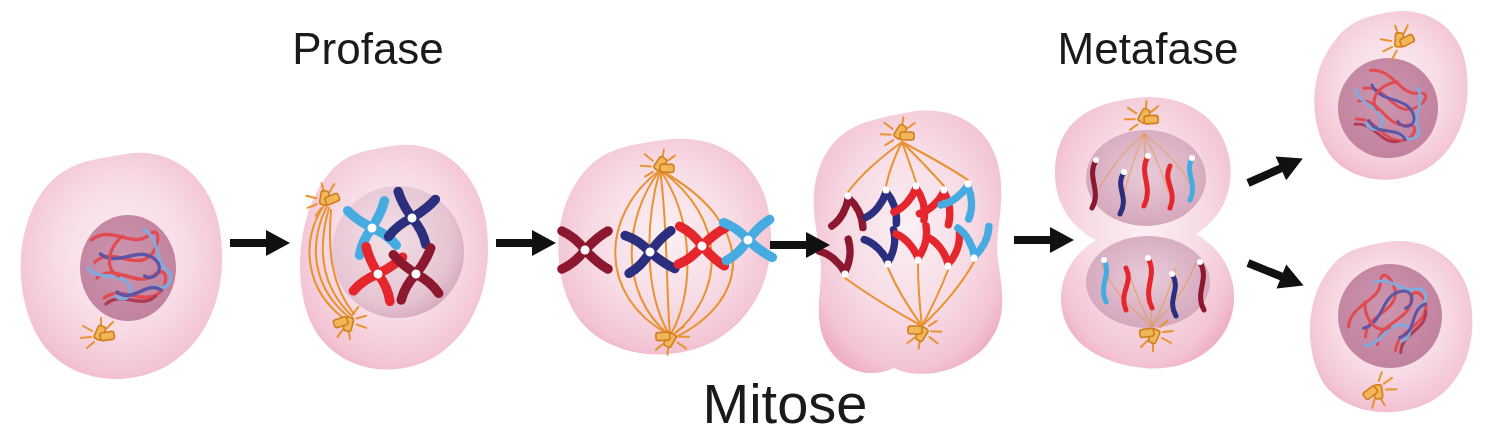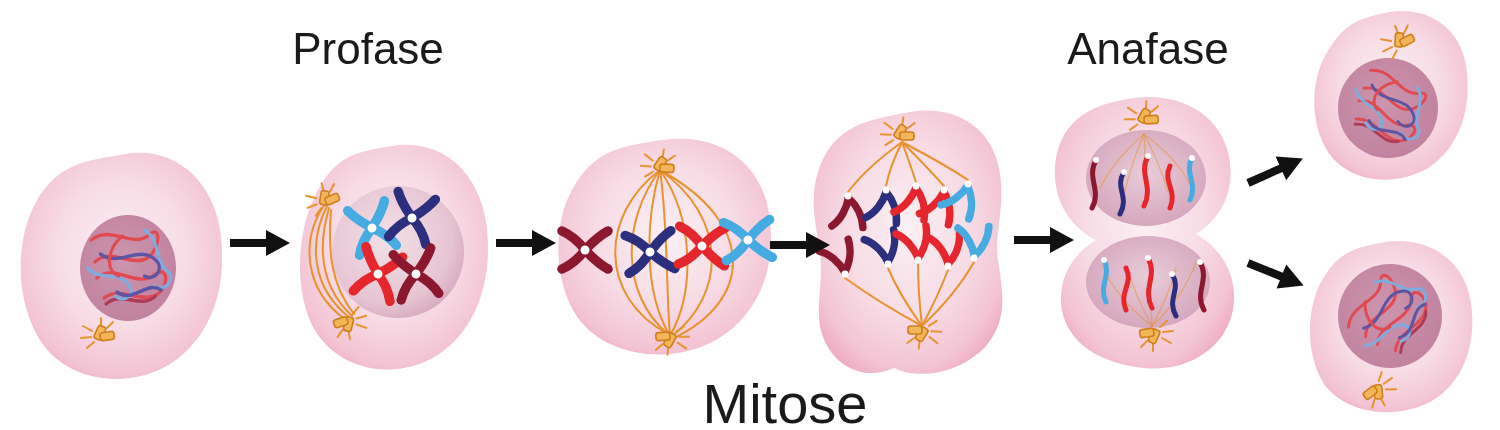--- a/index.html
+++ b/index.html
@@ -213,15 +213,15 @@
 
     <use href="#arrowR" transform="translate(230,230)"></use>
     <use href="#arrowR" transform="translate(496,230)"></use>
     <use href="#arrowR" transform="translate(770,232)"></use>
     <use href="#arrowR" transform="translate(1014,227)"></use>
     <use href="#arrowR" transform="translate(1248,170) rotate(-24 0 13)"></use>
     <use href="#arrowR" transform="translate(1248,250) rotate(22 0 13)"></use>
   </svg>
 
   <div class="phase-label" style="left:368px;top:27px">Profase</div>
-  <div class="phase-label" style="left:1148px;top:27px">Anafase</div>
+  <div class="phase-label" style="left:1148px;top:27px">Metafase</div>
   <div class="title-label" style="left:785px;top:376px">Mitose</div>
 </div>
 
 </body></html>

